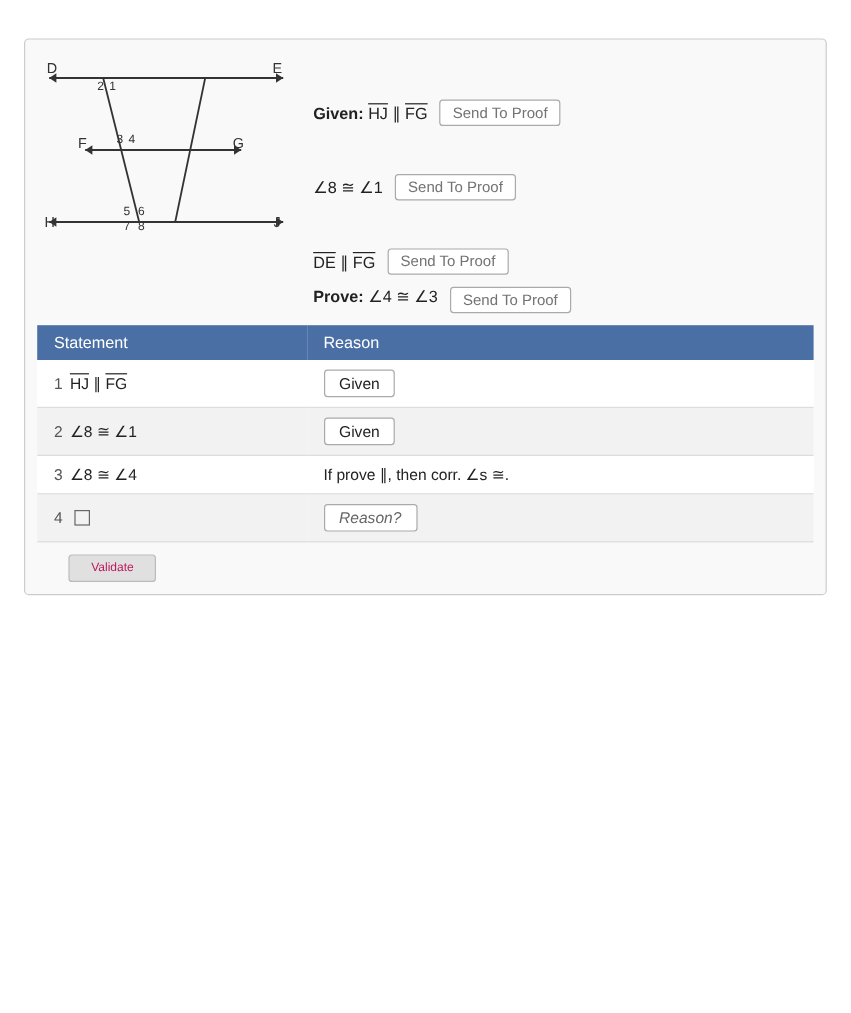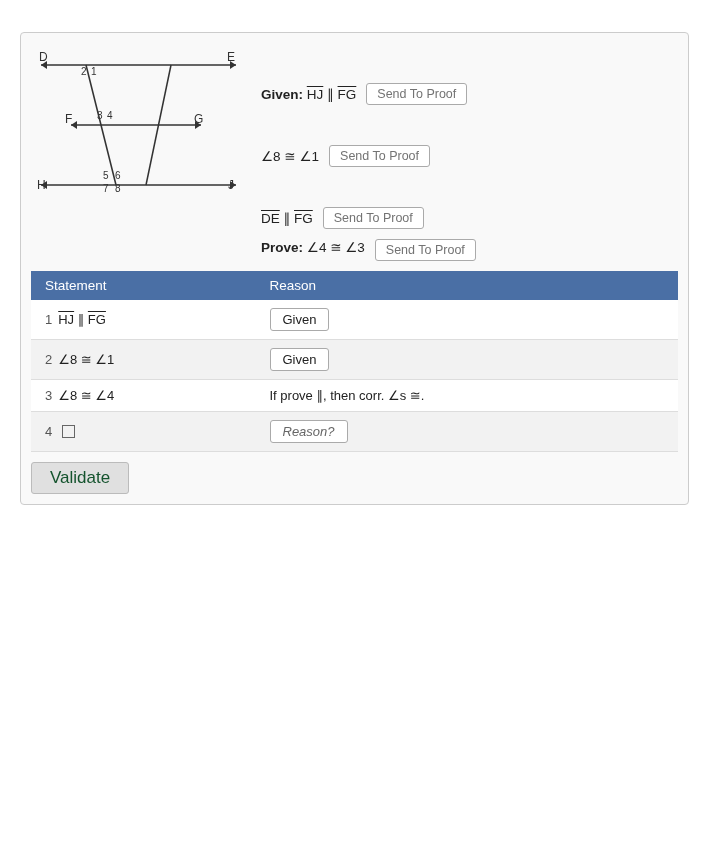--- a/index.html
+++ b/index.html
@@ -126,24 +126,25 @@
       border: 1px solid #666;
       display: inline-block;
       margin-left: 4px;
       vertical-align: middle;
     }
     .validate-btn {
       background: #e0e0e0;
       border: 1px solid #bbb;
       border-radius: 3px;
       padding: 5px 18px;
-      font-size: 17px;
+      font-size: 10px;
       cursor: pointer;
       margin-top: 10px;
-      color: #14532d;
+      color: #be185d;
+      margin-left: 26px;
     }
   </style>
 </head>
 <body>
 
 <div class="instructions">
 </div>
 
 <div class="main-box">
   <div class="given-area">

